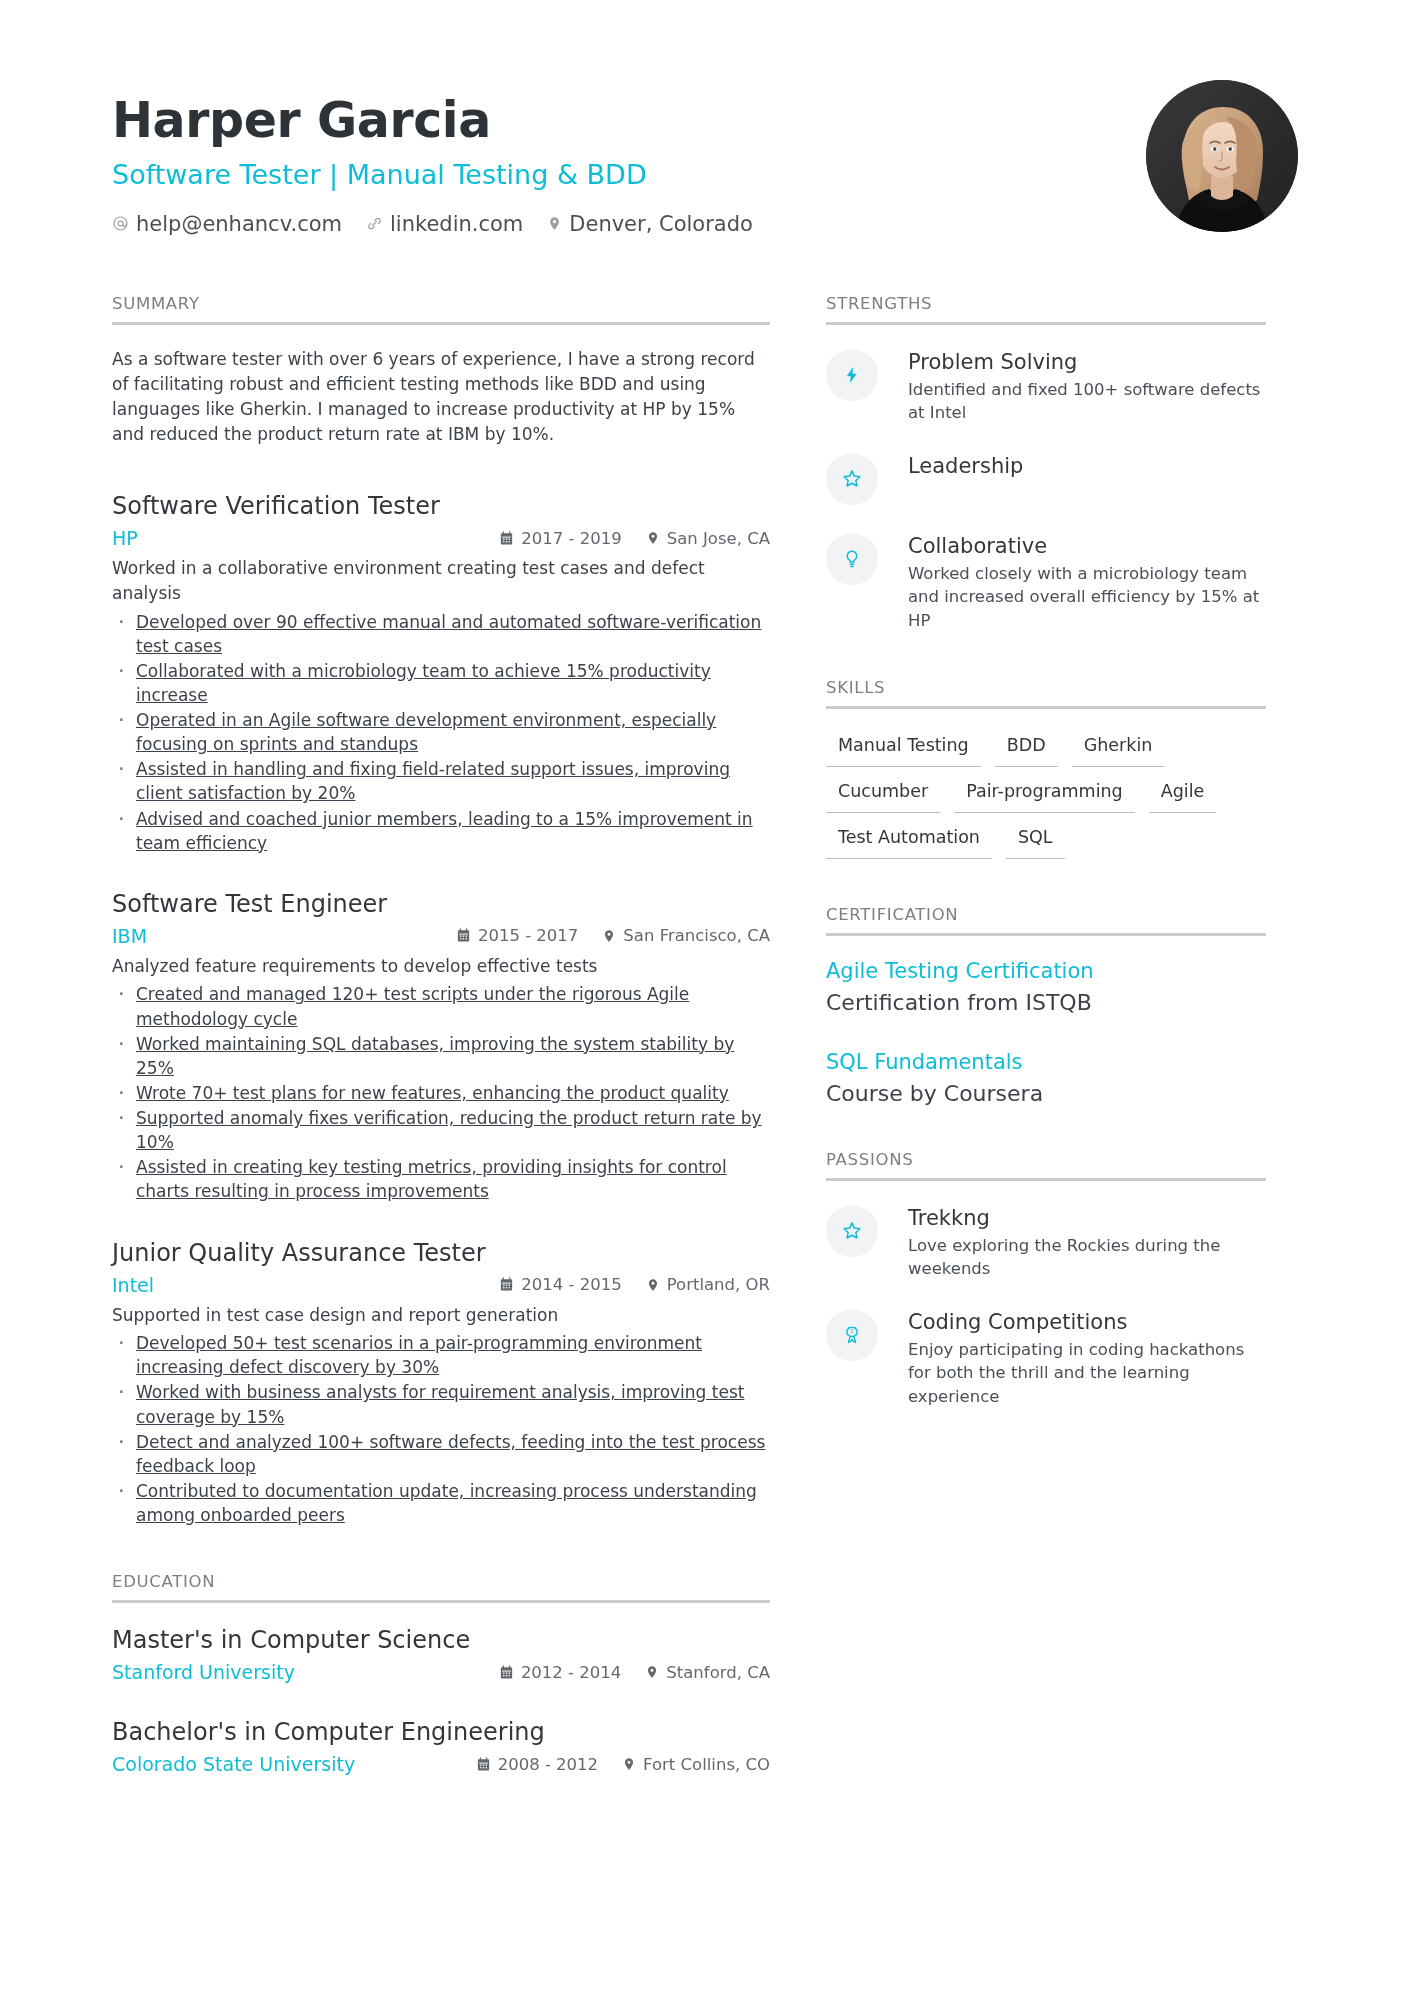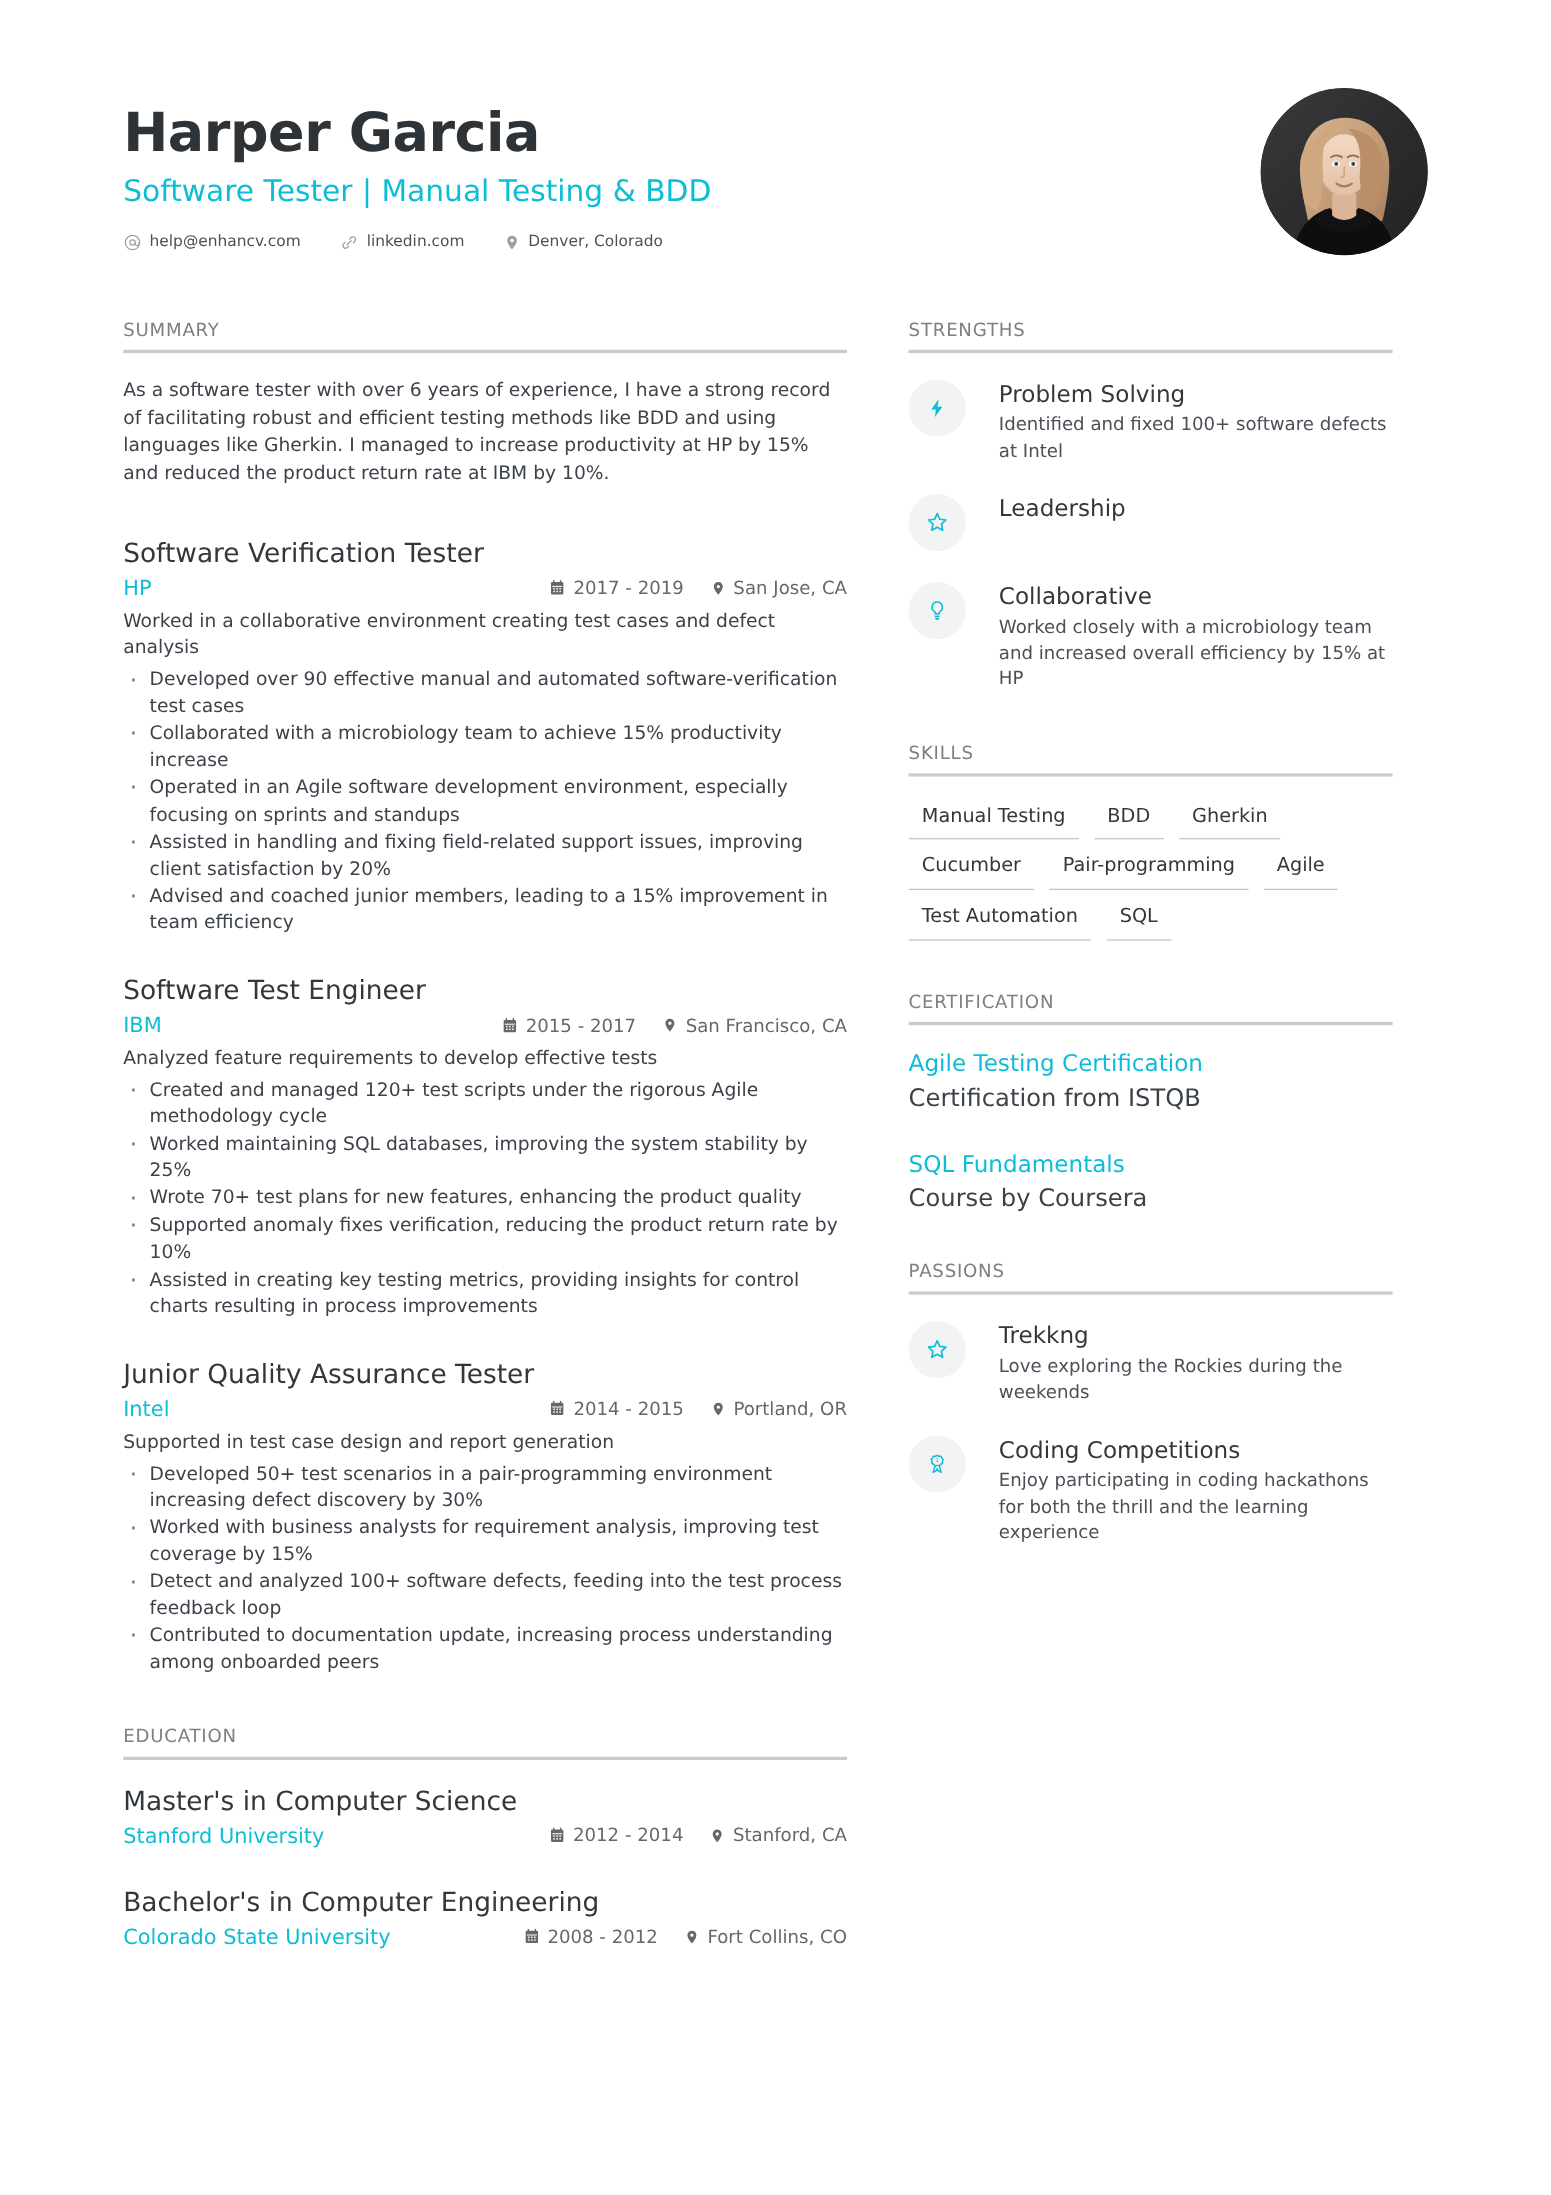--- a/index.html
+++ b/index.html
@@ -42,22 +42,22 @@
     font-size: 27px;
     font-weight: 400;
     color: #0dbdd6;
     line-height: 1.25;
     margin-bottom: 20px;
   }
 
   .contact-row {
     display: flex;
     align-items: center;
-    gap: 36px;
-    font-size: 14px;
+    gap: 24px;
+    font-size: 21px;
     color: #4a5056;
   }
   .contact-item {
     display: flex;
     align-items: center;
     gap: 7px;
     white-space: nowrap;
   }
   .contact-item .ic { display: flex; align-items: center; color: #9aa0a6; }
   .contact-item .ic svg { display: block; }
@@ -142,20 +142,21 @@
   }
 
   ul.bullets { list-style: none; }
   ul.bullets li {
     position: relative;
     padding-left: 24px;
     font-size: 17px;
     line-height: 1.42;
     color: #3c4249;
     margin-bottom: 1px;
+    text-decoration: underline;
   }
   ul.bullets li::before {
     content: "·";
     position: absolute;
     left: 6px;
     top: -2px;
     font-size: 21px;
     color: #6d7378;
     line-height: 1.42;
   }

